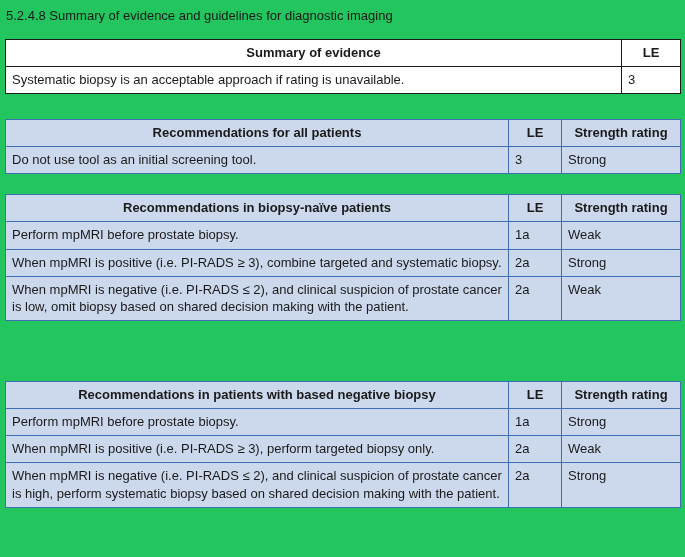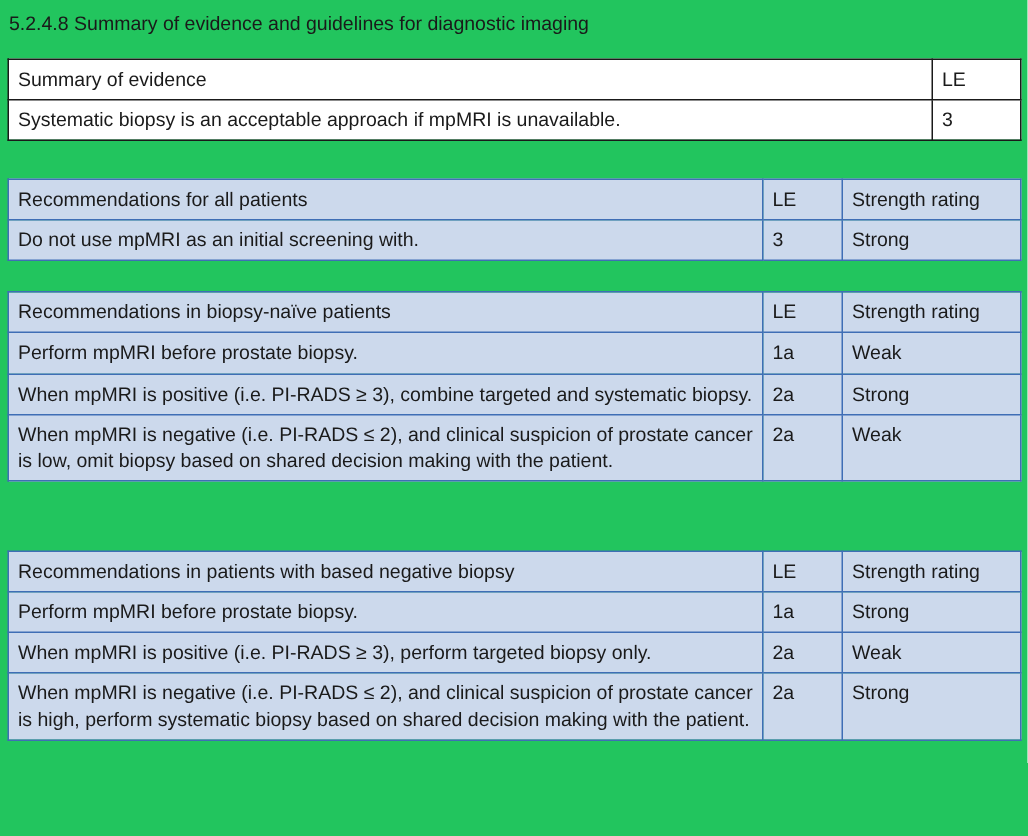--- a/index.html
+++ b/index.html
@@ -29,38 +29,38 @@
     table-layout: fixed;
   }
   td, th {
     text-align: left;
     vertical-align: top;
     font-size: 13px;
     line-height: 1.32;
     padding: 4px 6px 5px 6px;
     word-wrap: break-word;
   }
-  th { font-weight: normal; }
+  th { font-weight: bold; text-align: center; }
 
   
   table.evidence {
     margin-bottom: 25px;
   }
   table.evidence td, table.evidence th {
     border: 1px solid #1a1a1a;
     background: #ffffff;
   }
   table.evidence col.c-main  { width: 616px; }
   table.evidence col.c-le    { width: 59px; }
 
   
   table.rec {
     margin-bottom: 20px;
   }
-  table.rec.gap-large { margin-bottom: 46px; }
+  table.rec.gap-large { margin-bottom: 60px; }
   table.rec td, table.rec th {
     border: 1px solid #3f6eb5;
     background: #ccd9ec;
   }
   table.rec col.c-main     { width: 503px; }
   table.rec col.c-le       { width: 53px; }
   table.rec col.c-strength { width: 119px; }
 </style>
 </head>
 <body>
@@ -73,40 +73,40 @@
     <colgroup>
         <col class="c-main">
         <col class="c-le">
       </colgroup>
     <tbody>
       <tr>
         <th>Summary of evidence</th>
         <th>LE</th>
       </tr>
       <tr>
-        <td>Systematic biopsy is an acceptable approach if mpMRI is unavailable.</td>
+        <td>Systematic biopsy is an acceptable approach if rating is unavailable.</td>
         <td>3</td>
       </tr>
     </tbody>
   </table>
 
   <table class="rec">
     <colgroup>
         <col class="c-main">
         <col class="c-le">
         <col class="c-strength">
       </colgroup>
     <tbody>
       <tr>
         <th>Recommendations for all patients</th>
         <th>LE</th>
         <th>Strength rating</th>
       </tr>
       <tr>
-        <td>Do not use mpMRI as an initial screening with.</td>
+        <td>Do not use tool as an initial screening tool.</td>
         <td>3</td>
         <td>Strong</td>
       </tr>
     </tbody>
   </table>
 
   <table class="rec gap-large">
     <colgroup>
         <col class="c-main">
         <col class="c-le">

